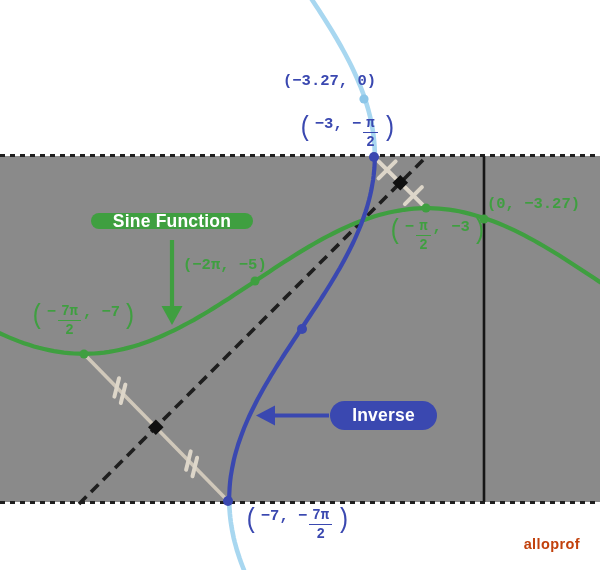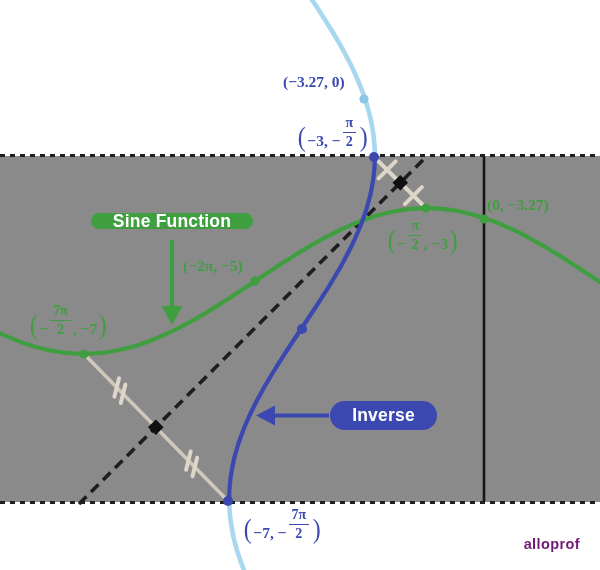--- a/index.html
+++ b/index.html
@@ -4,33 +4,33 @@
 <style>
   html,body{margin:0;padding:0;background:#fff;}
   .stage{position:relative;width:600px;height:570px;background:#ffffff;overflow:hidden;
          font-family:"Liberation Sans",sans-serif;}
   .gray-band{position:absolute;left:0;top:156px;width:600px;height:346px;background:#8a8a8a;}
   .gray-band::before,.gray-band::after{content:"";position:absolute;left:0;width:100%;height:3px;
     background:repeating-linear-gradient(90deg,#1f1f1f 0 5px,transparent 5px 10px);}
   .gray-band::before{top:-2px;}
   .gray-band::after{bottom:-2px;}
   svg.fig{position:absolute;left:0;top:0;}
-  .mlabel{position:absolute;font-family:Liberation Serif, serif;font-weight:bold;font-size:15.5px;
-          display:flex;align-items:flex-end;white-space:nowrap;line-height:1.1;z-index:5;}
+  .mlabel{position:absolute;font-family:Liberation Mono, monospace;font-weight:bold;font-size:15.5px;
+          display:flex;align-items:flex-start;white-space:nowrap;line-height:1.1;z-index:5;}
   .green{color:#3f9f40;}
   .blue{color:#3a48b0;}
   .bigp{font-size:28px;font-weight:400;line-height:0.85;padding:0 1px;transform:scaleX(.85);}
   .frac{display:inline-flex;flex-direction:column;align-items:center;line-height:1;margin:0 2px;font-size:14px;}
   .frac .num{padding:0 3px 2px;border-bottom:1.7px solid currentColor;}
   .frac .den{padding-top:2px;}
   .badge{position:absolute;color:#fff;font-weight:bold;font-size:17.5px;letter-spacing:.2px;
          border-radius:16px;display:flex;align-items:center;justify-content:center;z-index:6;}
   .badge.sine{left:91px;top:213px;width:162px;height:16px;background:#3f9f40;}
   .badge.inverse{left:330px;top:401px;width:107px;height:29px;background:#3a48b0;align-items:center;}
-  .watermark{position:absolute;right:20px;top:536px;color:#701a75;font-weight:bold;
+  .watermark{position:absolute;right:20px;top:536px;color:#c2410c;font-weight:bold;
              font-size:14.5px;letter-spacing:.4px;z-index:6;}
 </style>
 </head>
 <body>
 
 <div class="stage">
 
   <div class="gray-band"></div>
 
   <svg class="fig" id="fig" width="600" height="570" viewBox="0 0 600 570">

